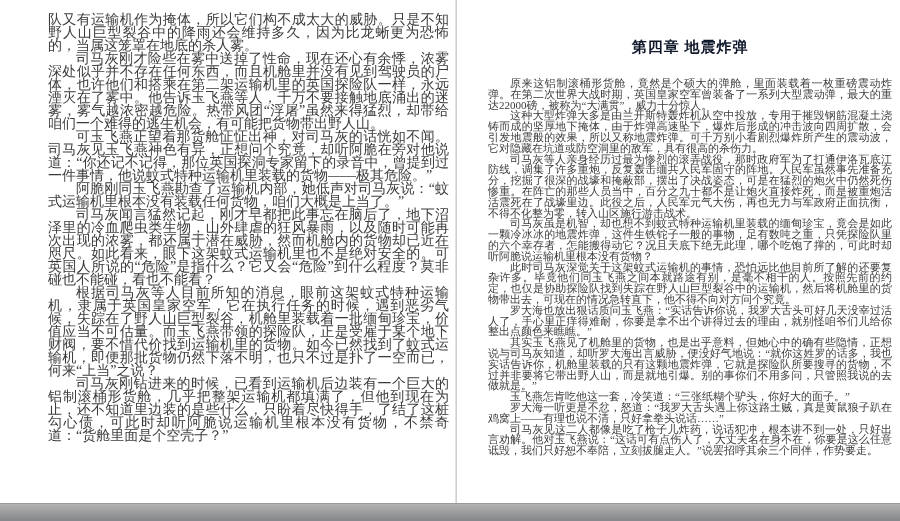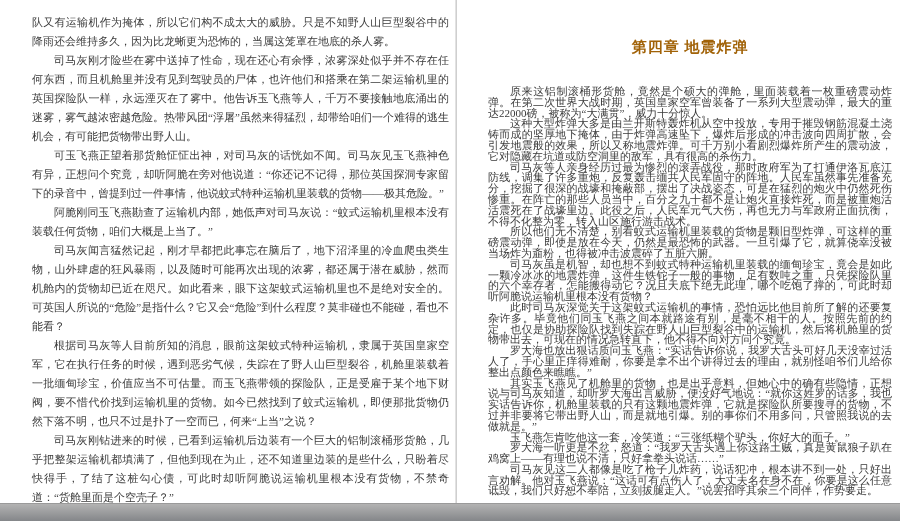--- a/index.html
+++ b/index.html
@@ -32,31 +32,31 @@
     padding: 0 8px 0 31px;
     border-left: 1px solid #cfcfcf;
   }
   .page-left .body-text p,
   .page-right .body-text p {
     margin: 0;
     text-align: justify;
     text-indent: 2em;
     word-break: break-all;
   }
-  .page-left .body-text { font-size: 11px; line-height: 19px; }
+  .page-left .body-text { font-size: 14px; line-height: 13px; margin-left: 16px; }
   .page-right .body-text { font-size: 11px; line-height: 10.8px; }
   
   .page-left .body-text p:first-child { text-indent: 0; }
   .chapter-title {
-    margin: 38px 0 29px 0;
+    margin: 38px 0 21px 0;
     text-align: center;
     font-size: 15px;
     font-weight: bold;
     letter-spacing: 1px;
-    color: #a16207;
+    color: #0f172a;
   }
   .bottom-edge {
     position: absolute;
     left: 0; bottom: 0;
     width: 900px; height: 18px;
     background: linear-gradient(#b3b3b3, #848689);
     border-top: 1px solid #9a9a9a;
     box-sizing: border-box;
   }
 </style>
@@ -74,21 +74,20 @@
         <p>根据司马灰等人目前所知的消息，眼前这架蚊式特种运输机，隶属于英国皇家空军，它在执行任务的时候，遇到恶劣气候，失踪在了野人山巨型裂谷，机舱里装载着一批缅甸珍宝，价值应当不可估量。而玉飞燕带领的探险队，正是受雇于某个地下财阀，要不惜代价找到运输机里的货物。如今已然找到了蚊式运输机，即便那批货物仍然下落不明，也只不过是扑了一空而已，何来“上当”之说？</p>
         <p>司马灰刚钻进来的时候，已看到运输机后边装有一个巨大的铝制滚桶形货舱，几乎把整架运输机都填满了，但他到现在为止，还不知道里边装的是些什么，只盼着尽快得手，了结了这桩勾心债，可此时却听阿脆说运输机里根本没有货物，不禁奇道：“货舱里面是个空壳子？”</p>
       </div>
   </div>
   <div class="page page-right">
     <div class="chapter-title">第四章 地震炸弹</div>
     <div class="body-text">
         <p>原来这铝制滚桶形货舱，竟然是个硕大的弹舱，里面装载着一枚重磅震动炸弹。在第二次世界大战时期，英国皇家空军曾装备了一系列大型震动弹，最大的重达22000磅，被称为“大满贯”，威力十分惊人。</p>
         <p>这种大型炸弹大多是由兰开斯特轰炸机从空中投放，专用于摧毁钢筋混凝土浇铸而成的坚厚地下掩体，由于炸弹高速坠下，爆炸后形成的冲击波向四周扩散，会引发地震般的效果，所以又称地震炸弹。可千万别小看剧烈爆炸所产生的震动波，它对隐藏在坑道或防空洞里的敌军，具有很高的杀伤力。</p>
         <p>司马灰等人亲身经历过最为惨烈的滚弄战役，那时政府军为了打通伊洛瓦底江防线，调集了许多重炮，反复轰击缅共人民军固守的阵地。人民军虽然事先准备充分，挖掘了很深的战壕和掩蔽部，摆出了决战姿态，可是在猛烈的炮火中仍然死伤惨重。在阵亡的那些人员当中，百分之九十都不是让炮火直接炸死，而是被重炮活活震死在了战壕里边。此役之后，人民军元气大伤，再也无力与军政府正面抗衡，不得不化整为零，转入山区施行游击战术。</p>
-        <p>所以他们无不清楚，别看蚊式运输机里装载的货物是颗旧型炸弹，可这样的重磅震动弹，即使是放在今天，仍然是最恐怖的武器。一旦引爆了它，就算侥幸没被当场炸为齑粉，也得被冲击波震碎了五脏六腑。</p>
         <p>司马灰虽是机智，却也想不到蚊式特种运输机里装载的缅甸珍宝，竟会是如此一颗冷冰冰的地震炸弹，这件生铁铊子一般的事物，足有数吨之重，只凭探险队里的六个幸存者，怎能搬得动它？况且天底下绝无此理，哪个吃饱了撑的，可此时却听阿脆说运输机里根本没有货物？</p>
         <p>此时司马灰深觉关于这架蚊式运输机的事情，恐怕远比他目前所了解的还要复杂许多。毕竟他们同玉飞燕之间本就路途有别，是毫不相干的人。按照先前的约定，也仅是协助探险队找到失踪在野人山巨型裂谷中的运输机，然后将机舱里的货物带出去，可现在的情况急转直下，他不得不向对方问个究竟。</p>
         <p>罗大海也放出狠话质问玉飞燕：“实话告诉你说，我罗大舌头可好几天没宰过活人了，手心里正痒得难耐，你要是拿不出个讲得过去的理由，就别怪咱爷们儿给你整出点颜色来瞧瞧。”</p>
         <p>其实玉飞燕见了机舱里的货物，也是出乎意料，但她心中的确有些隐情，正想说与司马灰知道，却听罗大海出言威胁，便没好气地说：“就你这姓罗的话多，我也实话告诉你，机舱里装载的只有这颗地震炸弹，它就是探险队所要搜寻的货物，不过并非要将它带出野人山，而是就地引爆。别的事你们不用多问，只管照我说的去做就是。”</p>
         <p>玉飞燕怎肯吃他这一套，冷笑道：“三张纸糊个驴头，你好大的面子。”</p>
         <p>罗大海一听更是不忿，怒道：“我罗大舌头遇上你这路土贼，真是黄鼠狼子趴在鸡窝上——有理也说不清，只好拿拳头说话……”</p>
         <p>司马灰见这二人都像是吃了枪子儿炸药，说话犯冲，根本讲不到一处，只好出言劝解。他对玉飞燕说：“这话可有点伤人了，大丈夫名在身不在，你要是这么任意诋毁，我们只好恕不奉陪，立刻拔腿走人。”说罢招呼其余三个同伴，作势要走。</p>
       </div>
   </div>
 </div>

